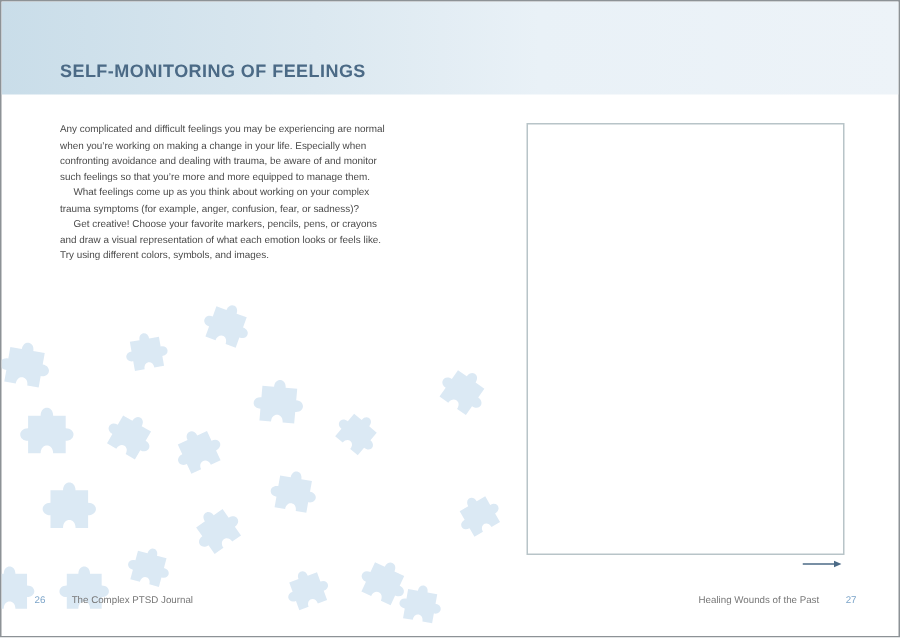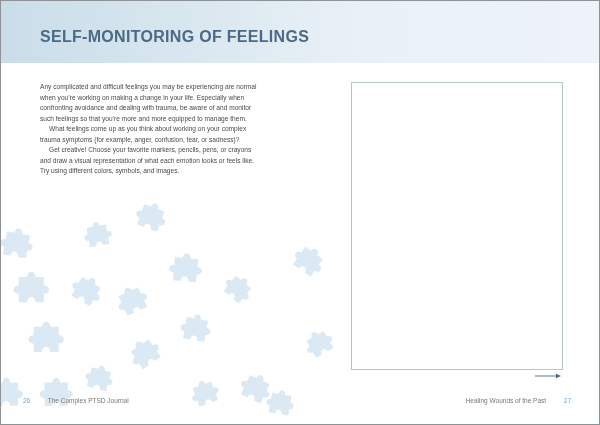--- a/index.html
+++ b/index.html
@@ -13,22 +13,22 @@
     position: absolute; left: 0; top: 0; width: 598px; height: 423px;
     border: 1px solid #8d9296;
     background: #ffffff;
     overflow: hidden;
   }
   .header-band {
     position: absolute; left: 0; top: 0; width: 100%; height: 62px;
     background: linear-gradient(90deg, #c9dde9 0%, #dbe8f0 35%, #e9f1f7 60%, #edf3f8 100%);
   }
   .title {
-    position: absolute; left: 39px; top: 27px;
-    font-size: 16px; font-weight: bold; letter-spacing: 0.3px;
+    position: absolute; left: 39px; top: 39px;
+    font-size: 12px; font-weight: bold; letter-spacing: 0.3px;
     color: #4b6a86;
   }
   .body-text {
     position: absolute; left: 39px; top: 81px; width: 222px;
     font-size: 6.6px; line-height: 10.5px; color: #4a4a4a;
   }
   .body-text p { margin: 0; }
   .body-text p.indent { text-indent: 9px; }
   .puzzles { position: absolute; left: 0; top: 0; width: 100%; height: 100%; pointer-events: none; }
   .draw-box {

